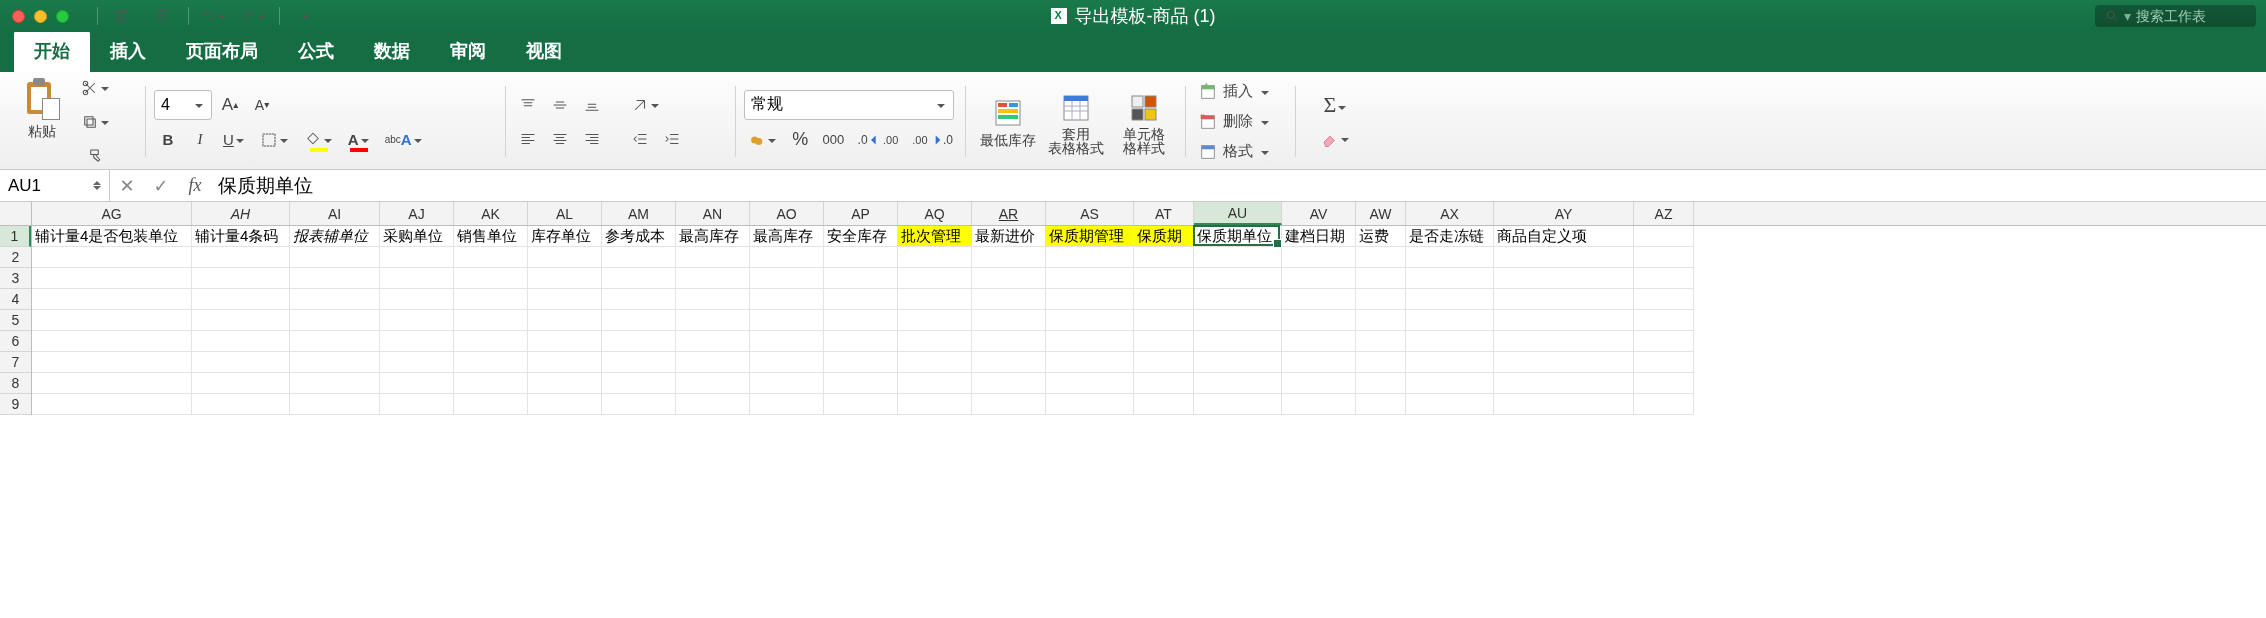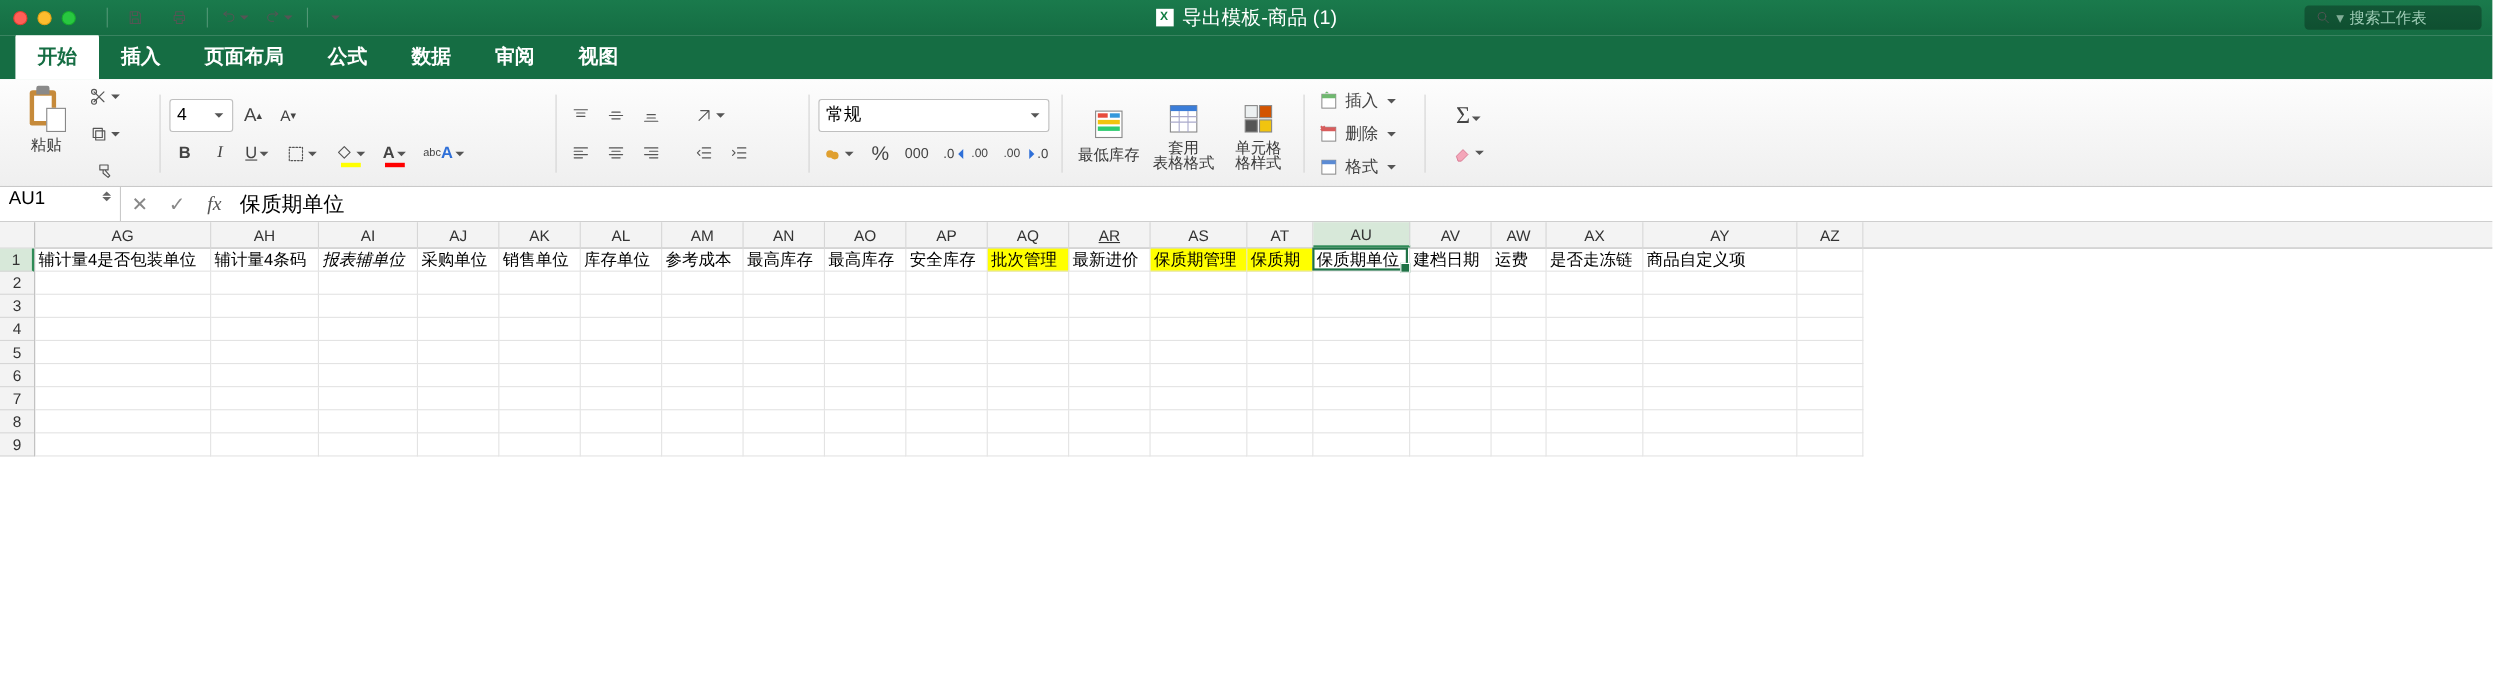--- a/index.html
+++ b/index.html
@@ -49,21 +49,21 @@
   .paste-ico { position:relative; width:36px; height:42px; }
   .paste-ico .board { position:absolute; left:3px; top:4px; width:24px; height:32px; background:#c68a3a; border-radius:3px 3px 2px 2px;}
   .paste-ico .board::after { content:""; position:absolute; left:4px; top:5px; right:4px; bottom:4px; background:#fff;}
   .paste-ico .clip { position:absolute; left:9px; top:0; width:12px; height:8px; background:#8a8a8a; border-radius:2px 2px 0 0;}
   .paste-ico .sheet { position:absolute; right:0; bottom:0; width:18px; height:22px; background:#fff; border:1px solid #888;}
 
   .disabled { opacity:.45; pointer-events:none;}
 
   
   .fbar { height:32px; border-bottom:1px solid #c9c9c9; display:flex; align-items:center; background:#fff;}
-  .namebox { width:110px; border-right:1px solid #c9c9c9; height:100%; display:flex; align-items:flex-start; padding:0 8px; font-size:17px;}
+  .namebox { width:110px; border-right:1px solid #c9c9c9; height:100%; display:flex; align-items:center; padding:0 8px; font-size:17px;}
   .namebox input { border:none; width:70px; font-size:17px; outline:none;}
   .namebox .stepper { margin-left:auto; display:flex; flex-direction:column; }
   .namebox .stepper span { width:0;height:0;border:4px solid transparent; cursor:pointer;}
   .namebox .stepper .up { border-bottom-color:#666; margin-bottom:1px;}
   .namebox .stepper .dn { border-top-color:#666;}
   .fbar .fbtn { width:34px; text-align:center; color:#888; font-size:18px; cursor:pointer;}
   .fbar .fx { font-style:italic; font-family:"Times New Roman",serif; color:#555; width:34px; text-align:center; font-size:18px;}
   .fbar .finput { flex:1; border:none; font-size:19px; padding:0 6px; outline:none;}
 
   
@@ -411,21 +411,21 @@
   <div class="fbtn">✕</div>
   <div class="fbtn">✓</div>
   <div class="fx">fx</div>
   <input class="finput" value="保质期单位" style="">
 </div>
 
 <div class="grid">
   <div class="colhdr" id="colhdr">
     <div class="rownum-spacer"></div>
   <div class="ch" style="width: 160px;">AG</div>
-      <div class="ch" style="width: 98px;">AH</div>
+      <div class="ch" style="width: 98px; font-style: italic;">AH</div>
       <div class="ch" style="width: 90px;">AI</div>
       <div class="ch" style="width: 74px;">AJ</div>
       <div class="ch" style="width: 74px;">AK</div>
       <div class="ch" style="width: 74px;">AL</div>
       <div class="ch" style="width: 74px;">AM</div>
       <div class="ch" style="width: 74px;">AN</div>
       <div class="ch" style="width: 74px;">AO</div>
       <div class="ch" style="width: 74px;">AP</div>
       <div class="ch" style="width: 74px;">AQ</div>
       <div class="ch" style="width: 74px; text-decoration: underline;">AR</div>

